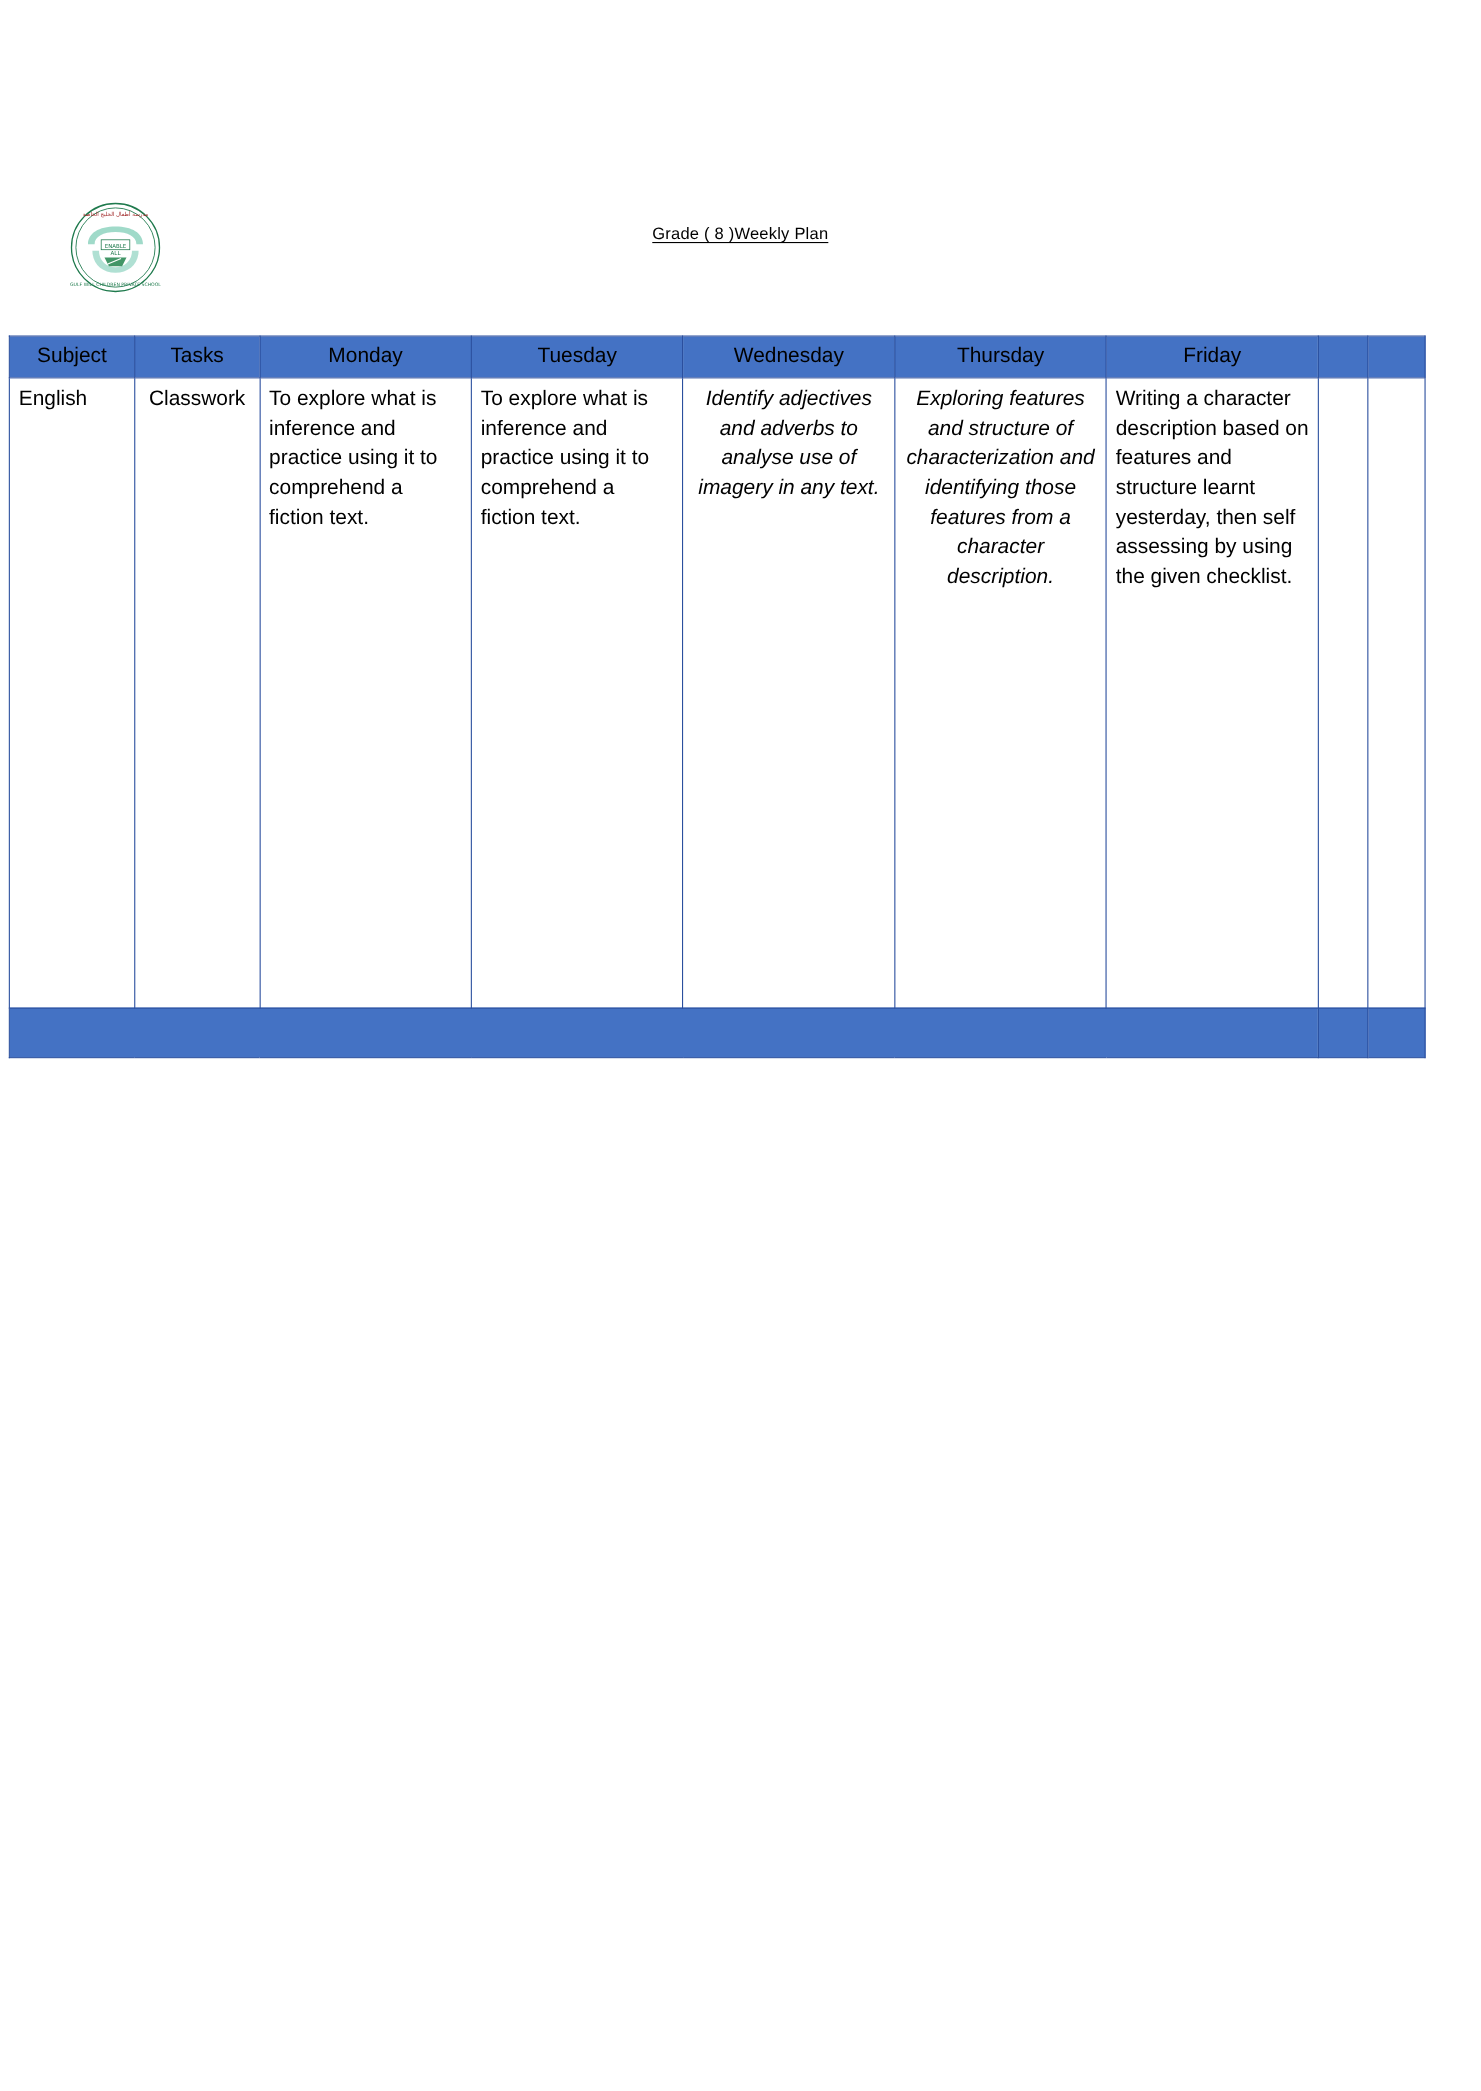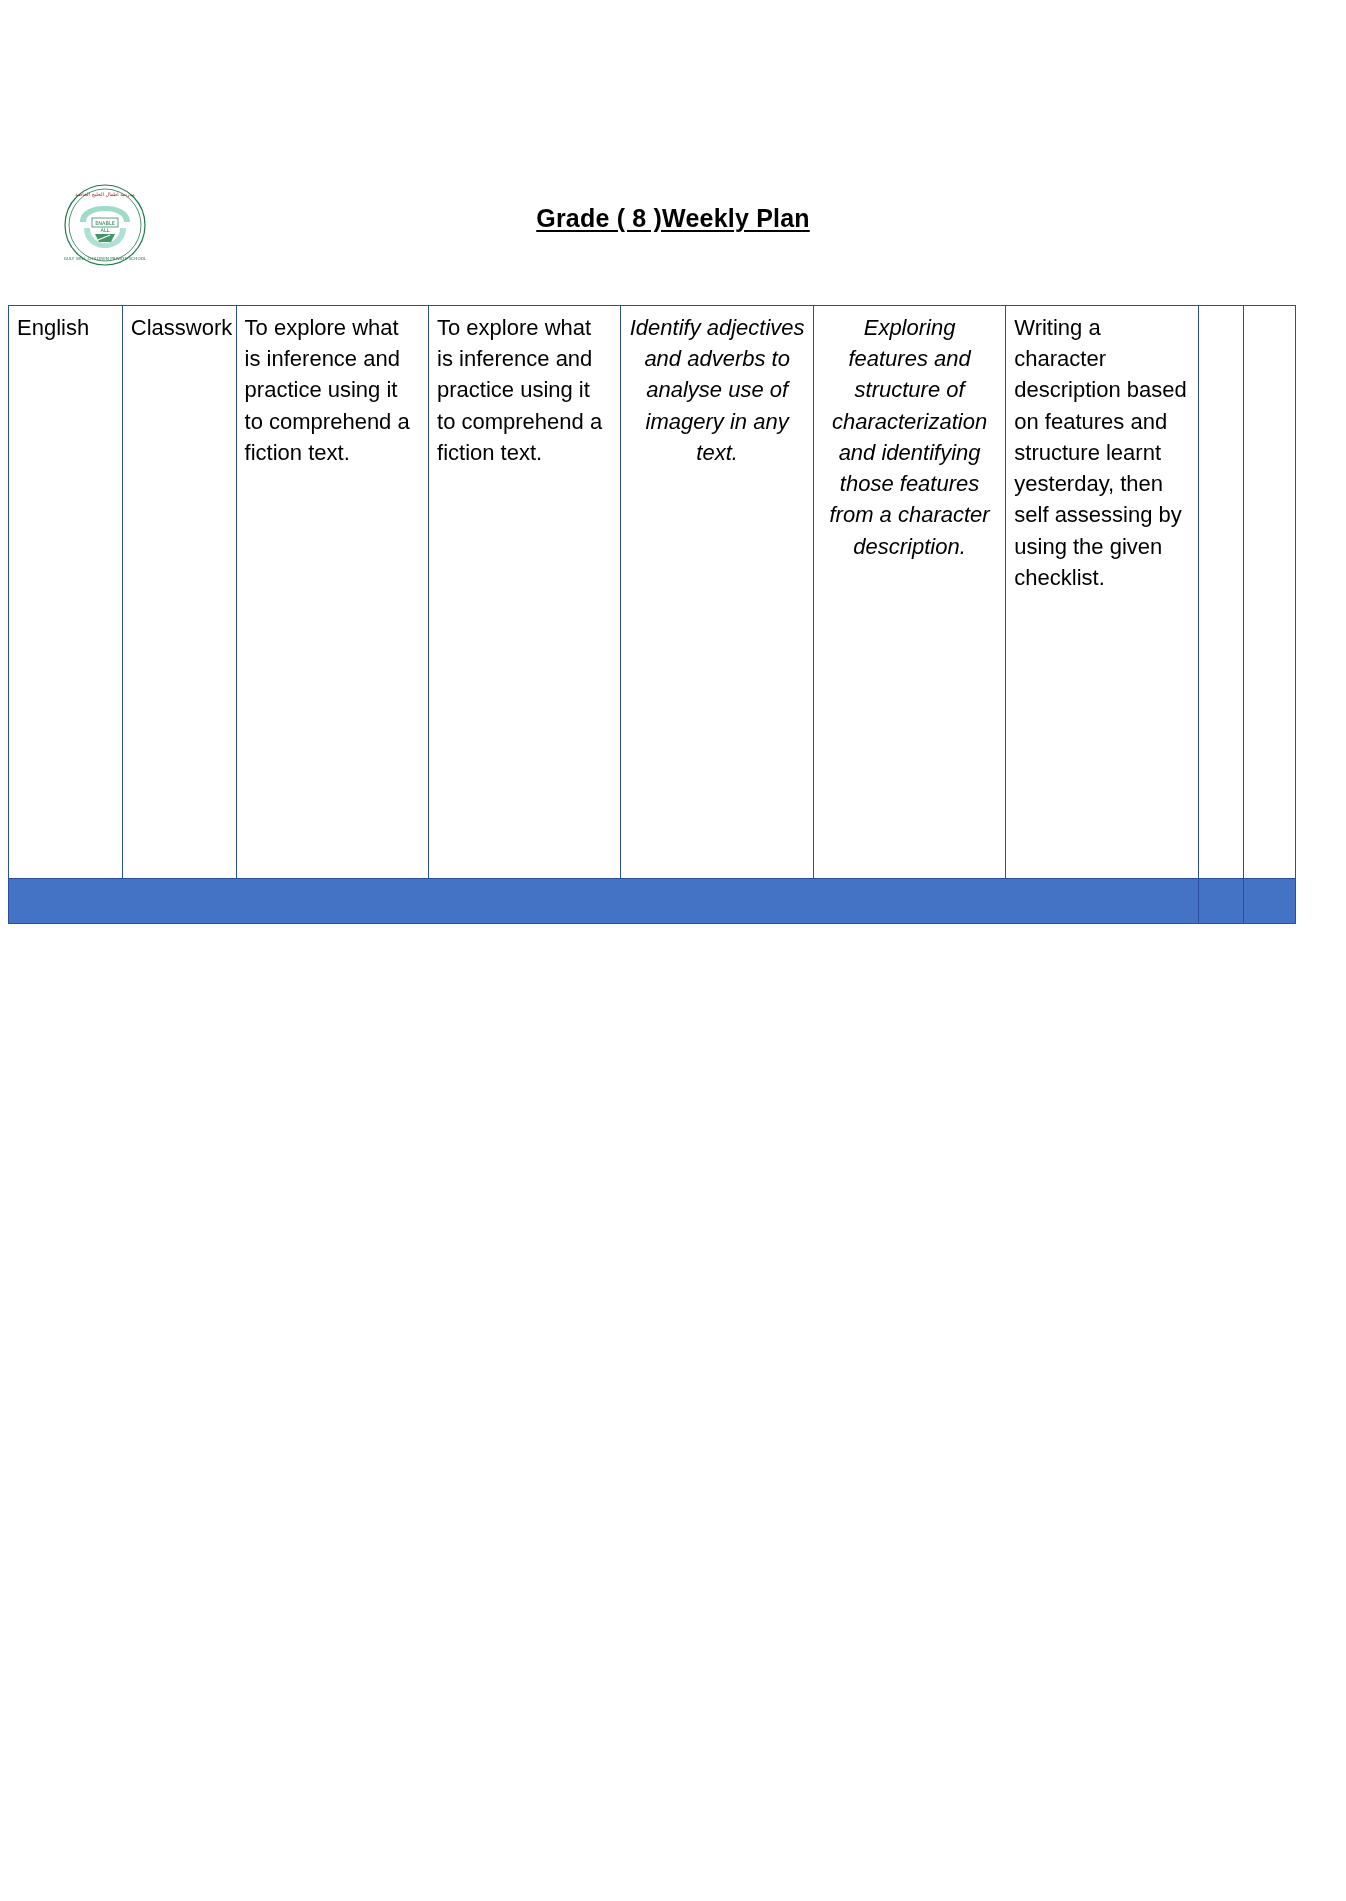--- a/index.html
+++ b/index.html
@@ -38,22 +38,22 @@
     height: 86px;
   }
   .logo svg { display: block; }
 
   .doc-title {
     position: absolute;
     left: 0;
     top: 32px;
     width: 1346px;
     text-align: center;
-    font-size: 25px;
-    font-weight: bold;
+    font-size: 15px;
+    font-weight: normal;
     letter-spacing: 0.2px;
   }
   .doc-title span {
     text-decoration: underline;
     text-underline-offset: 3px;
   }
 
   
   .plan-table-wrap {
     position: absolute;
@@ -64,21 +64,21 @@
   table.plan {
     border-collapse: collapse;
     table-layout: fixed;
     width: 1288px;
     border: 1px solid #2b4f9e;
   }
   table.plan td {
     border: 1px solid #2b4f9e;
     vertical-align: top;
     padding: 6px 8px;
-    font-size: 22px;
+    font-size: 19px;
     line-height: 1.42;
   }
   
   col.c-subject { width: 110px; }
   col.c-tasks   { width: 110px; }
   col.c-day     { width: 186px; }
   col.c-extra1  { width: 44px; }
   col.c-extra2  { width: 50px; }
 
   tr.head-days td, tr.head-dates td {
@@ -151,20 +151,31 @@
         <col class="c-tasks">
         <col class="c-day">
         <col class="c-day">
         <col class="c-day">
         <col class="c-day">
         <col class="c-day">
         <col class="c-extra1">
         <col class="c-extra2">
       </colgroup>
       <tbody>
+        <tr class="head-days">
+          <td>Subject</td>
+          <td>Tasks</td>
+          <td>Monday</td>
+          <td>Tuesday</td>
+          <td>Wednesday</td>
+          <td>Thursday</td>
+          <td>Friday</td>
+          <td class="blank"></td>
+          <td class="blank"></td>
+        </tr>
 
 
         <tr class="classwork-row">
           <td class="body-cell subject-cell">English</td>
           <td class="body-cell tasks-cell">Classwork</td>
           <td class="body-cell left-text mid-v">To explore what is inference and practice using it to comprehend a fiction text.</td>
           <td class="body-cell left-text mid-v">To explore what is inference and practice using it to comprehend a fiction text.</td>
           <td class="body-cell center-text mid-v">Identify adjectives and adverbs to analyse use of imagery in any text.</td>
           <td class="body-cell center-text">Exploring features and structure of characterization and identifying those features from a character description.</td>
           <td class="body-cell left-text mid-v">Writing a character description based on features and structure learnt yesterday, then self assessing by using the given checklist.</td>

